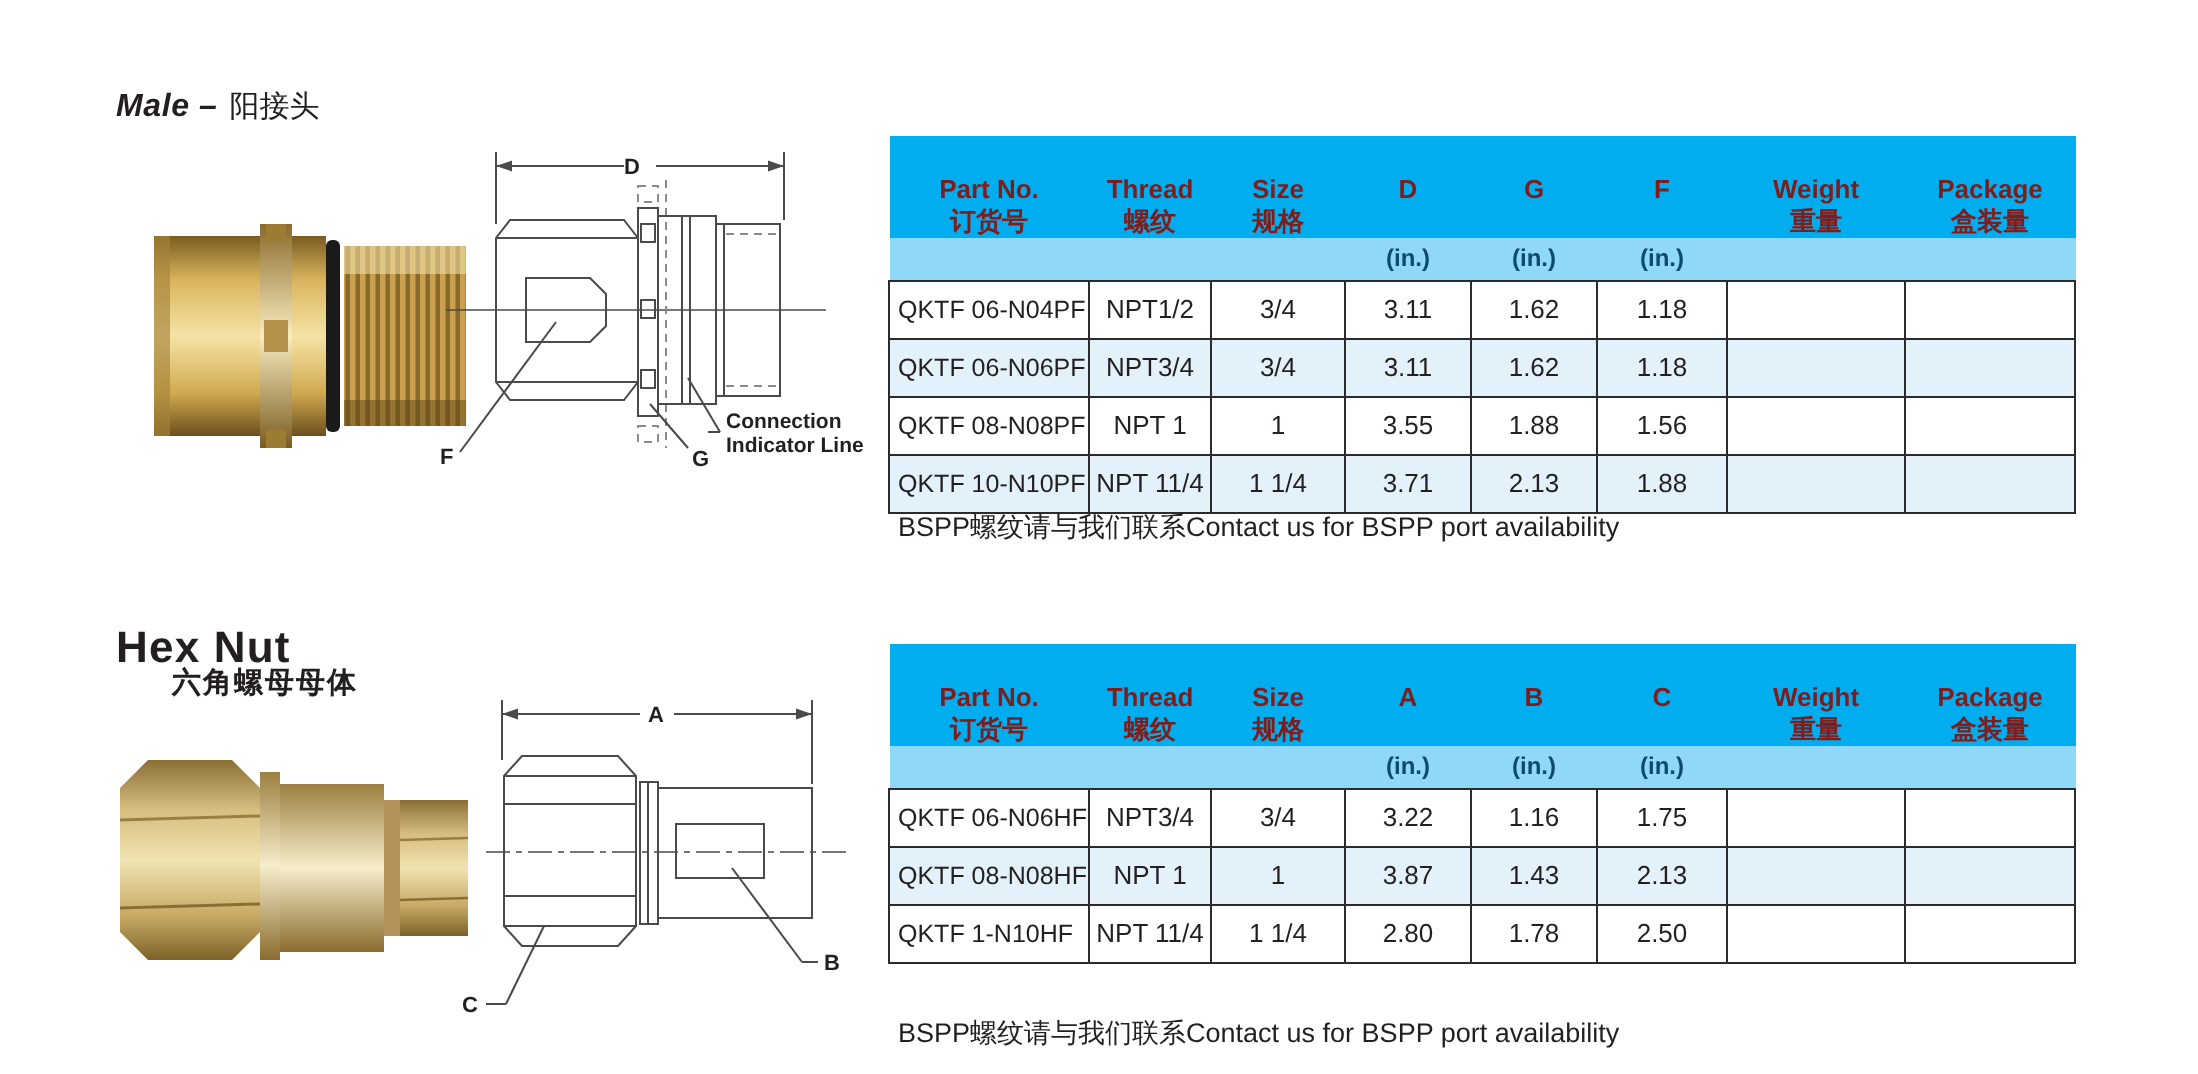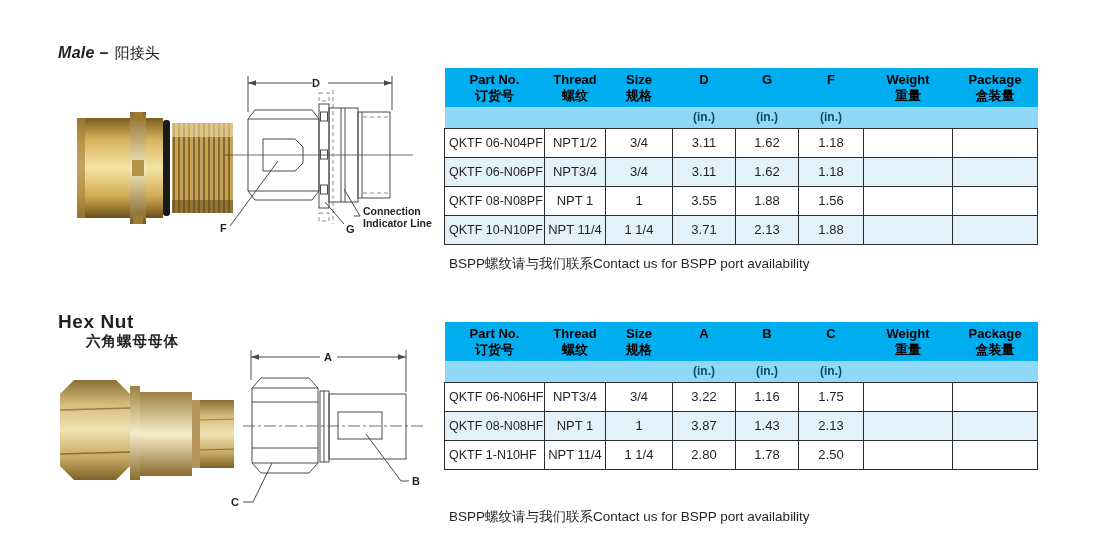--- a/index.html
+++ b/index.html
@@ -8,29 +8,29 @@
     position:relative; width:1099px; height:537px;
     background:#ffffff; overflow:hidden;
     font-family:"Liberation Sans", sans-serif; color:#231F20;
   }
   .abs { position:absolute; }
 
   
   .sec-title { font-size:16px; white-space:nowrap; }
   .sec-title .en { font-weight:bold; letter-spacing:0.3px;font-style:italic; }
   .sec-title .zh { font-family:"DejaVu Serif", serif; font-size:15px; margin-left:6px; }
-  .hex-title-en { font-weight:bold; font-size:19px; letter-spacing:0.6px; }
+  .hex-title-en { font-weight:bold; font-size:22px; letter-spacing:0.6px; }
   .hex-title-zh { font-weight:bold; font-size:14.5px; letter-spacing:1px; }
 
   
   table.spec { border-collapse:collapse; table-layout:fixed; width:593px; }
   table.spec td, table.spec th { overflow:hidden; }
   tr.hrow th {
-    background:#00AEEF; color:#000000; font-weight:bold; font-size:13px;
-    vertical-align:top; padding-top:4px; height:39px; line-height:16px;
+    background:#00AEEF; color:#7f1d1d; font-weight:bold; font-size:13px;
+    vertical-align:top; padding-top:19px; height:39px; line-height:16px;
     text-align:center; border:none;
   }
   tr.hrow th .zh { font-size:13px; }
   tr.urow td {
     background:#8FD8F7; color:#0c4a6e; font-weight:bold; font-size:12px;
     height:21px; text-align:center; border:none;
     border-bottom:1.5px solid #2B2B2B;
   }
   tbody.data td {
     border:1.5px solid #2B2B2B; height:29px; font-size:13px;

